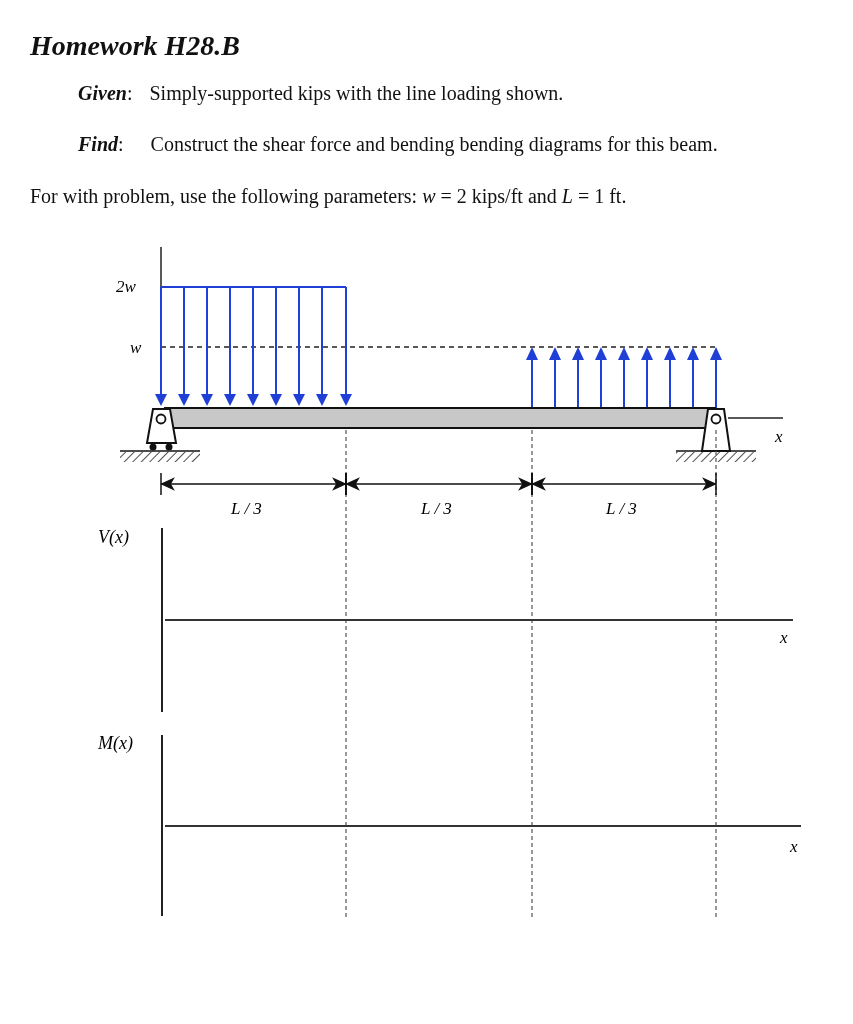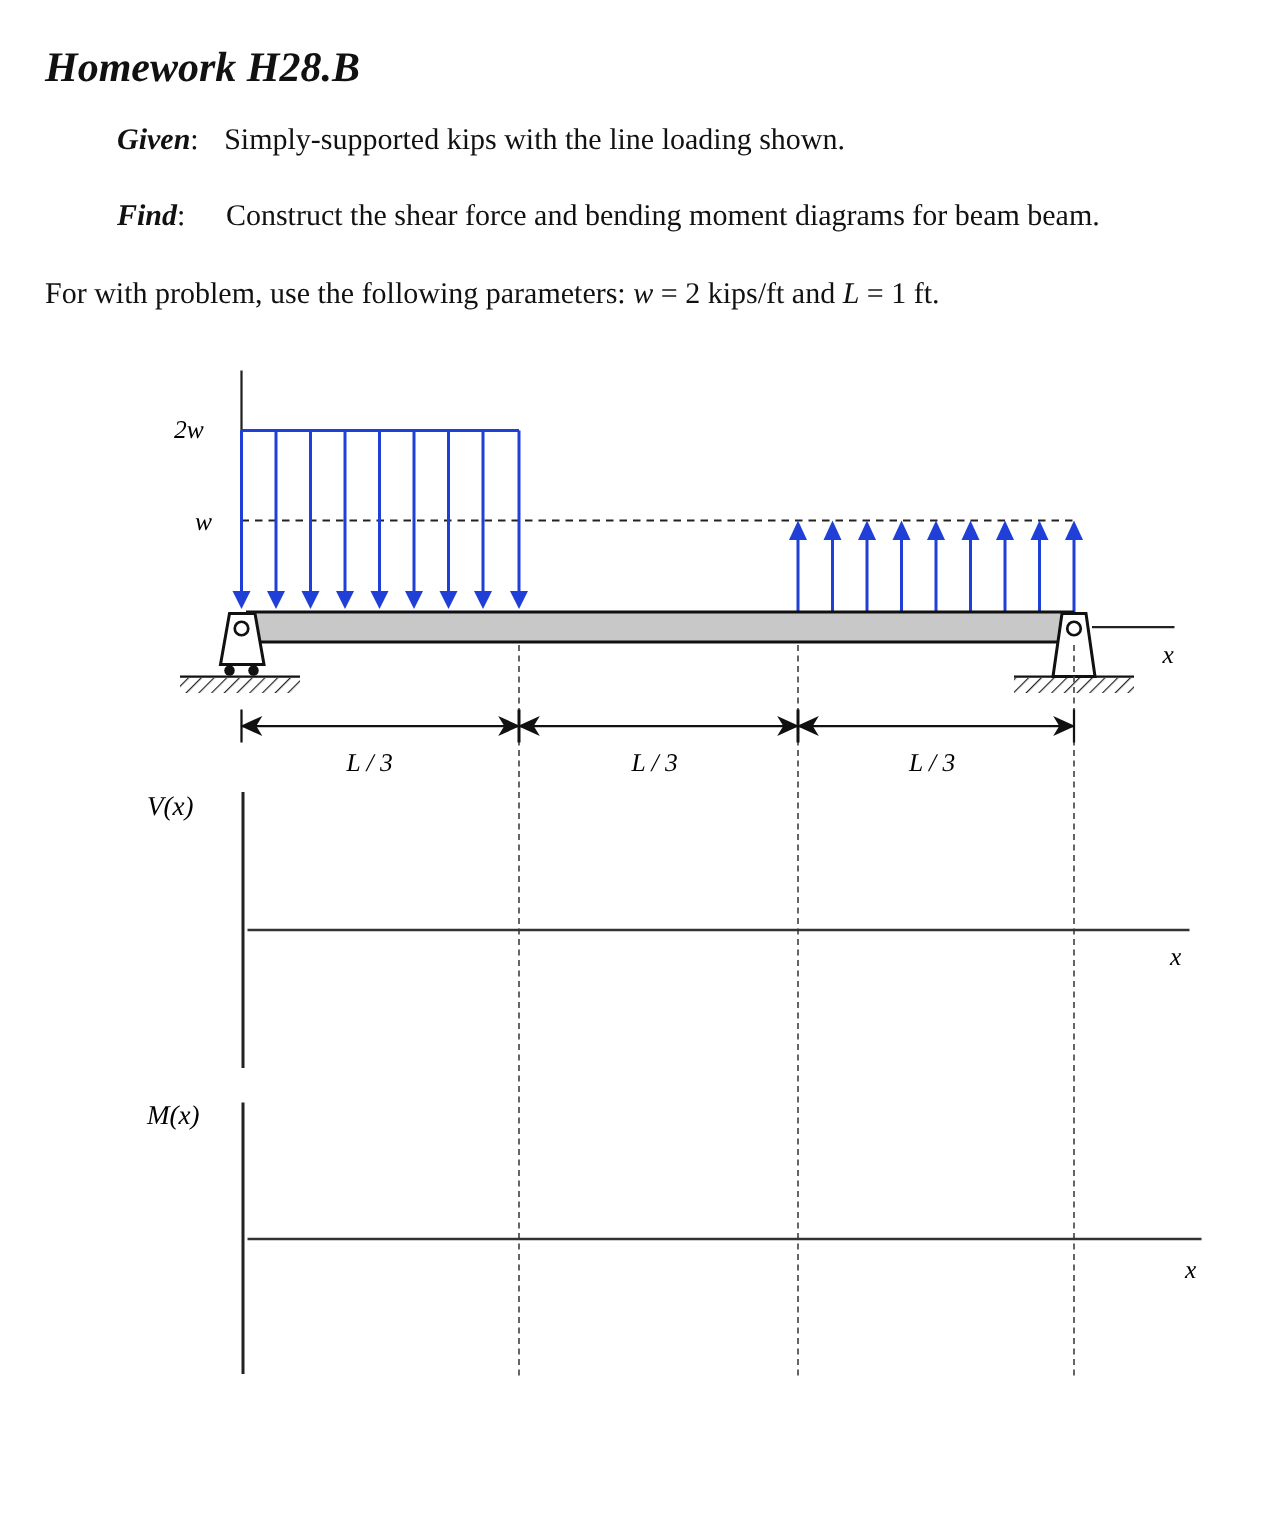--- a/index.html
+++ b/index.html
@@ -22,21 +22,21 @@
 
 <div class="line title">Homework H28.B</div>
 
 <div class="line given">
   <span class="lbl">Given</span><span>:</span><span class="gap1"></span>
   <span>Simply-supported kips with the line loading shown.</span>
 </div>
 
 <div class="line find">
   <span class="lbl">Find</span><span>:</span><span class="gap2"></span>
-  <span>Construct the shear force and bending moment diagrams for beam beam.</span>
+  <span>Construct the shear force and bending bending diagrams for this beam.</span>
 </div>
 
 <div class="line params">
   <span>For with problem, use the following parameters: </span><span class="it">w</span><span> = 2 kips/ft and </span><span class="it">L</span><span> = 1 ft.</span>
 </div>
 
 <svg width="853" height="1024" viewBox="0 0 853 1024">
   <defs>
     <pattern id="hatch" width="6" height="6" patternUnits="userSpaceOnUse" patternTransform="rotate(45)">
       <line x1="0" y1="0" x2="0" y2="6" stroke="#222" stroke-width="1.6"></line>

